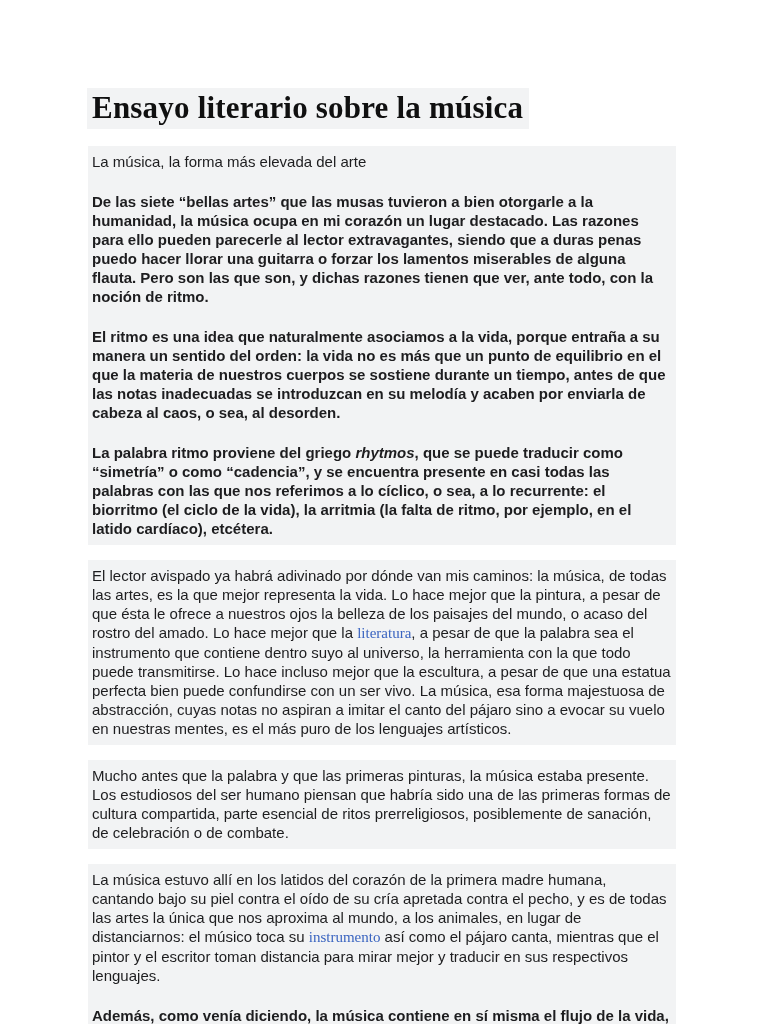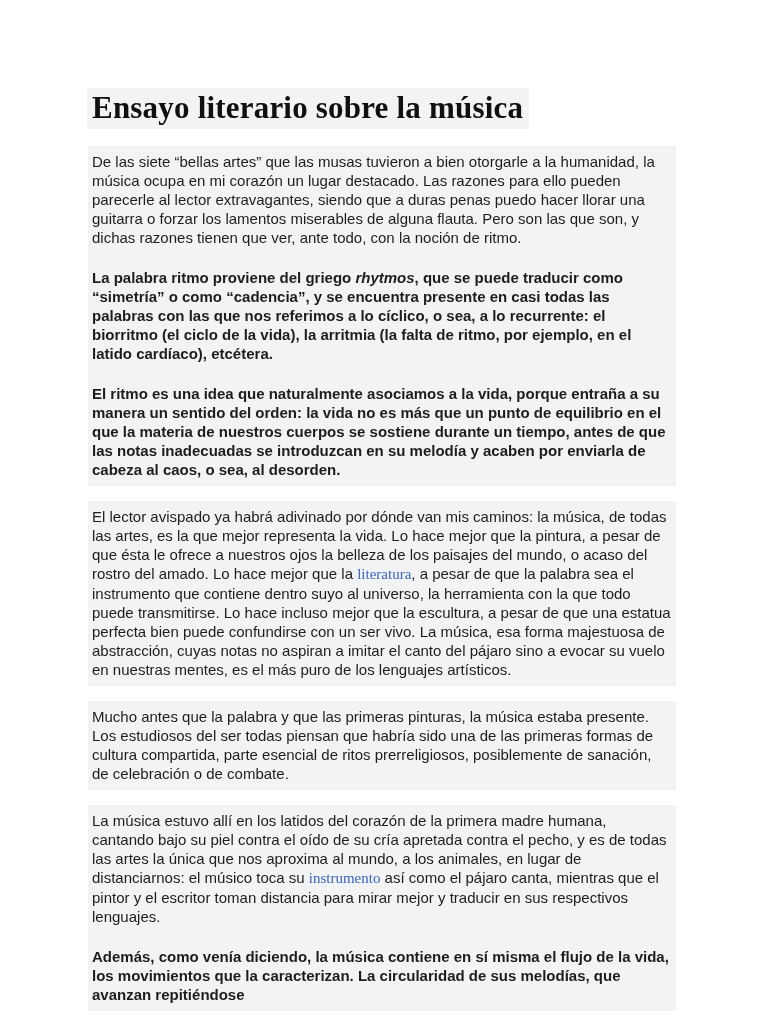--- a/index.html
+++ b/index.html
@@ -60,28 +60,29 @@
   }
   .group em { font-style: italic; }
 </style>
 </head>
 <body>
 
 <div class="page">
   <h1 class="doc-title"><span class="title-hl">Ensayo literario sobre la música</span></h1>
   <div>
       <div class="group">
+        <p><span>La música, la forma más elevada del arte</span></p>
         <p><span>De las siete “bellas artes” que las musas tuvieron a bien otorgarle a la humanidad, la música ocupa en mi corazón un lugar destacado. Las razones para ello pueden parecerle al lector extravagantes, siendo que a duras penas puedo hacer llorar una guitarra o forzar los lamentos miserables de alguna flauta. Pero son las que son, y dichas razones tienen que ver, ante todo, con la noción de ritmo.</span></p>
+        <p><span>El ritmo es una idea que naturalmente asociamos a la vida, porque entraña a su manera un sentido del orden: la vida no es más que un punto de equilibrio en el que la materia de nuestros cuerpos se sostiene durante un tiempo, antes de que las notas inadecuadas se introduzcan en su melodía y acaben por enviarla de cabeza al caos, o sea, al desorden.</span></p>
         <p><span>La palabra ritmo proviene del griego </span><em>rhytmos</em><span>, que se puede traducir como “simetría” o como “cadencia”, y se encuentra presente en casi todas las palabras con las que nos referimos a lo cíclico, o sea, a lo recurrente: el biorritmo (el ciclo de la vida), la arritmia (la falta de ritmo, por ejemplo, en el latido cardíaco), etcétera.</span></p>
-        <p><span>El ritmo es una idea que naturalmente asociamos a la vida, porque entraña a su manera un sentido del orden: la vida no es más que un punto de equilibrio en el que la materia de nuestros cuerpos se sostiene durante un tiempo, antes de que las notas inadecuadas se introduzcan en su melodía y acaben por enviarla de cabeza al caos, o sea, al desorden.</span></p>
       </div>
       <div class="group">
         <p><span>El lector avispado ya habrá adivinado por dónde van mis caminos: la música, de todas las artes, es la que mejor representa la vida. Lo hace mejor que la pintura, a pesar de que ésta le ofrece a nuestros ojos la belleza de los paisajes del mundo, o acaso del rostro del amado. Lo hace mejor que la </span><a class="doclink" href="#">literatura</a><span>, a pesar de que la palabra sea el instrumento que contiene dentro suyo al universo, la herramienta con la que todo puede transmitirse. Lo hace incluso mejor que la escultura, a pesar de que una estatua perfecta bien puede confundirse con un ser vivo. La música, esa forma majestuosa de abstracción, cuyas notas no aspiran a imitar el canto del pájaro sino a evocar su vuelo en nuestras mentes, es el más puro de los lenguajes artísticos.</span></p>
       </div>
       <div class="group">
-        <p><span>Mucho antes que la palabra y que las primeras pinturas, la música estaba presente. Los estudiosos del ser todas piensan que habría sido una de las primeras formas de cultura compartida, parte esencial de ritos prerreligiosos, posiblemente de sanación, de celebración o de combate.</span></p>
+        <p><span>Mucho antes que la palabra y que las primeras pinturas, la música estaba presente. Los estudiosos del ser humano piensan que habría sido una de las primeras formas de cultura compartida, parte esencial de ritos prerreligiosos, posiblemente de sanación, de celebración o de combate.</span></p>
       </div>
       <div class="group">
         <p><span>La música estuvo allí en los latidos del corazón de la primera madre humana, cantando bajo su piel contra el oído de su cría apretada contra el pecho, y es de todas las artes la única que nos aproxima al mundo, a los animales, en lugar de distanciarnos: el músico toca su </span><a class="doclink" href="#">instrumento</a><span> así como el pájaro canta, mientras que el pintor y el escritor toman distancia para mirar mejor y traducir en sus respectivos lenguajes.</span></p>
         <p><span>Además, como venía diciendo, la música contiene en sí misma el flujo de la vida, los movimientos que la caracterizan. La circularidad de sus melodías, que avanzan repitiéndose</span></p>
       </div>
     </div>
 </div>
 
 </body></html>

